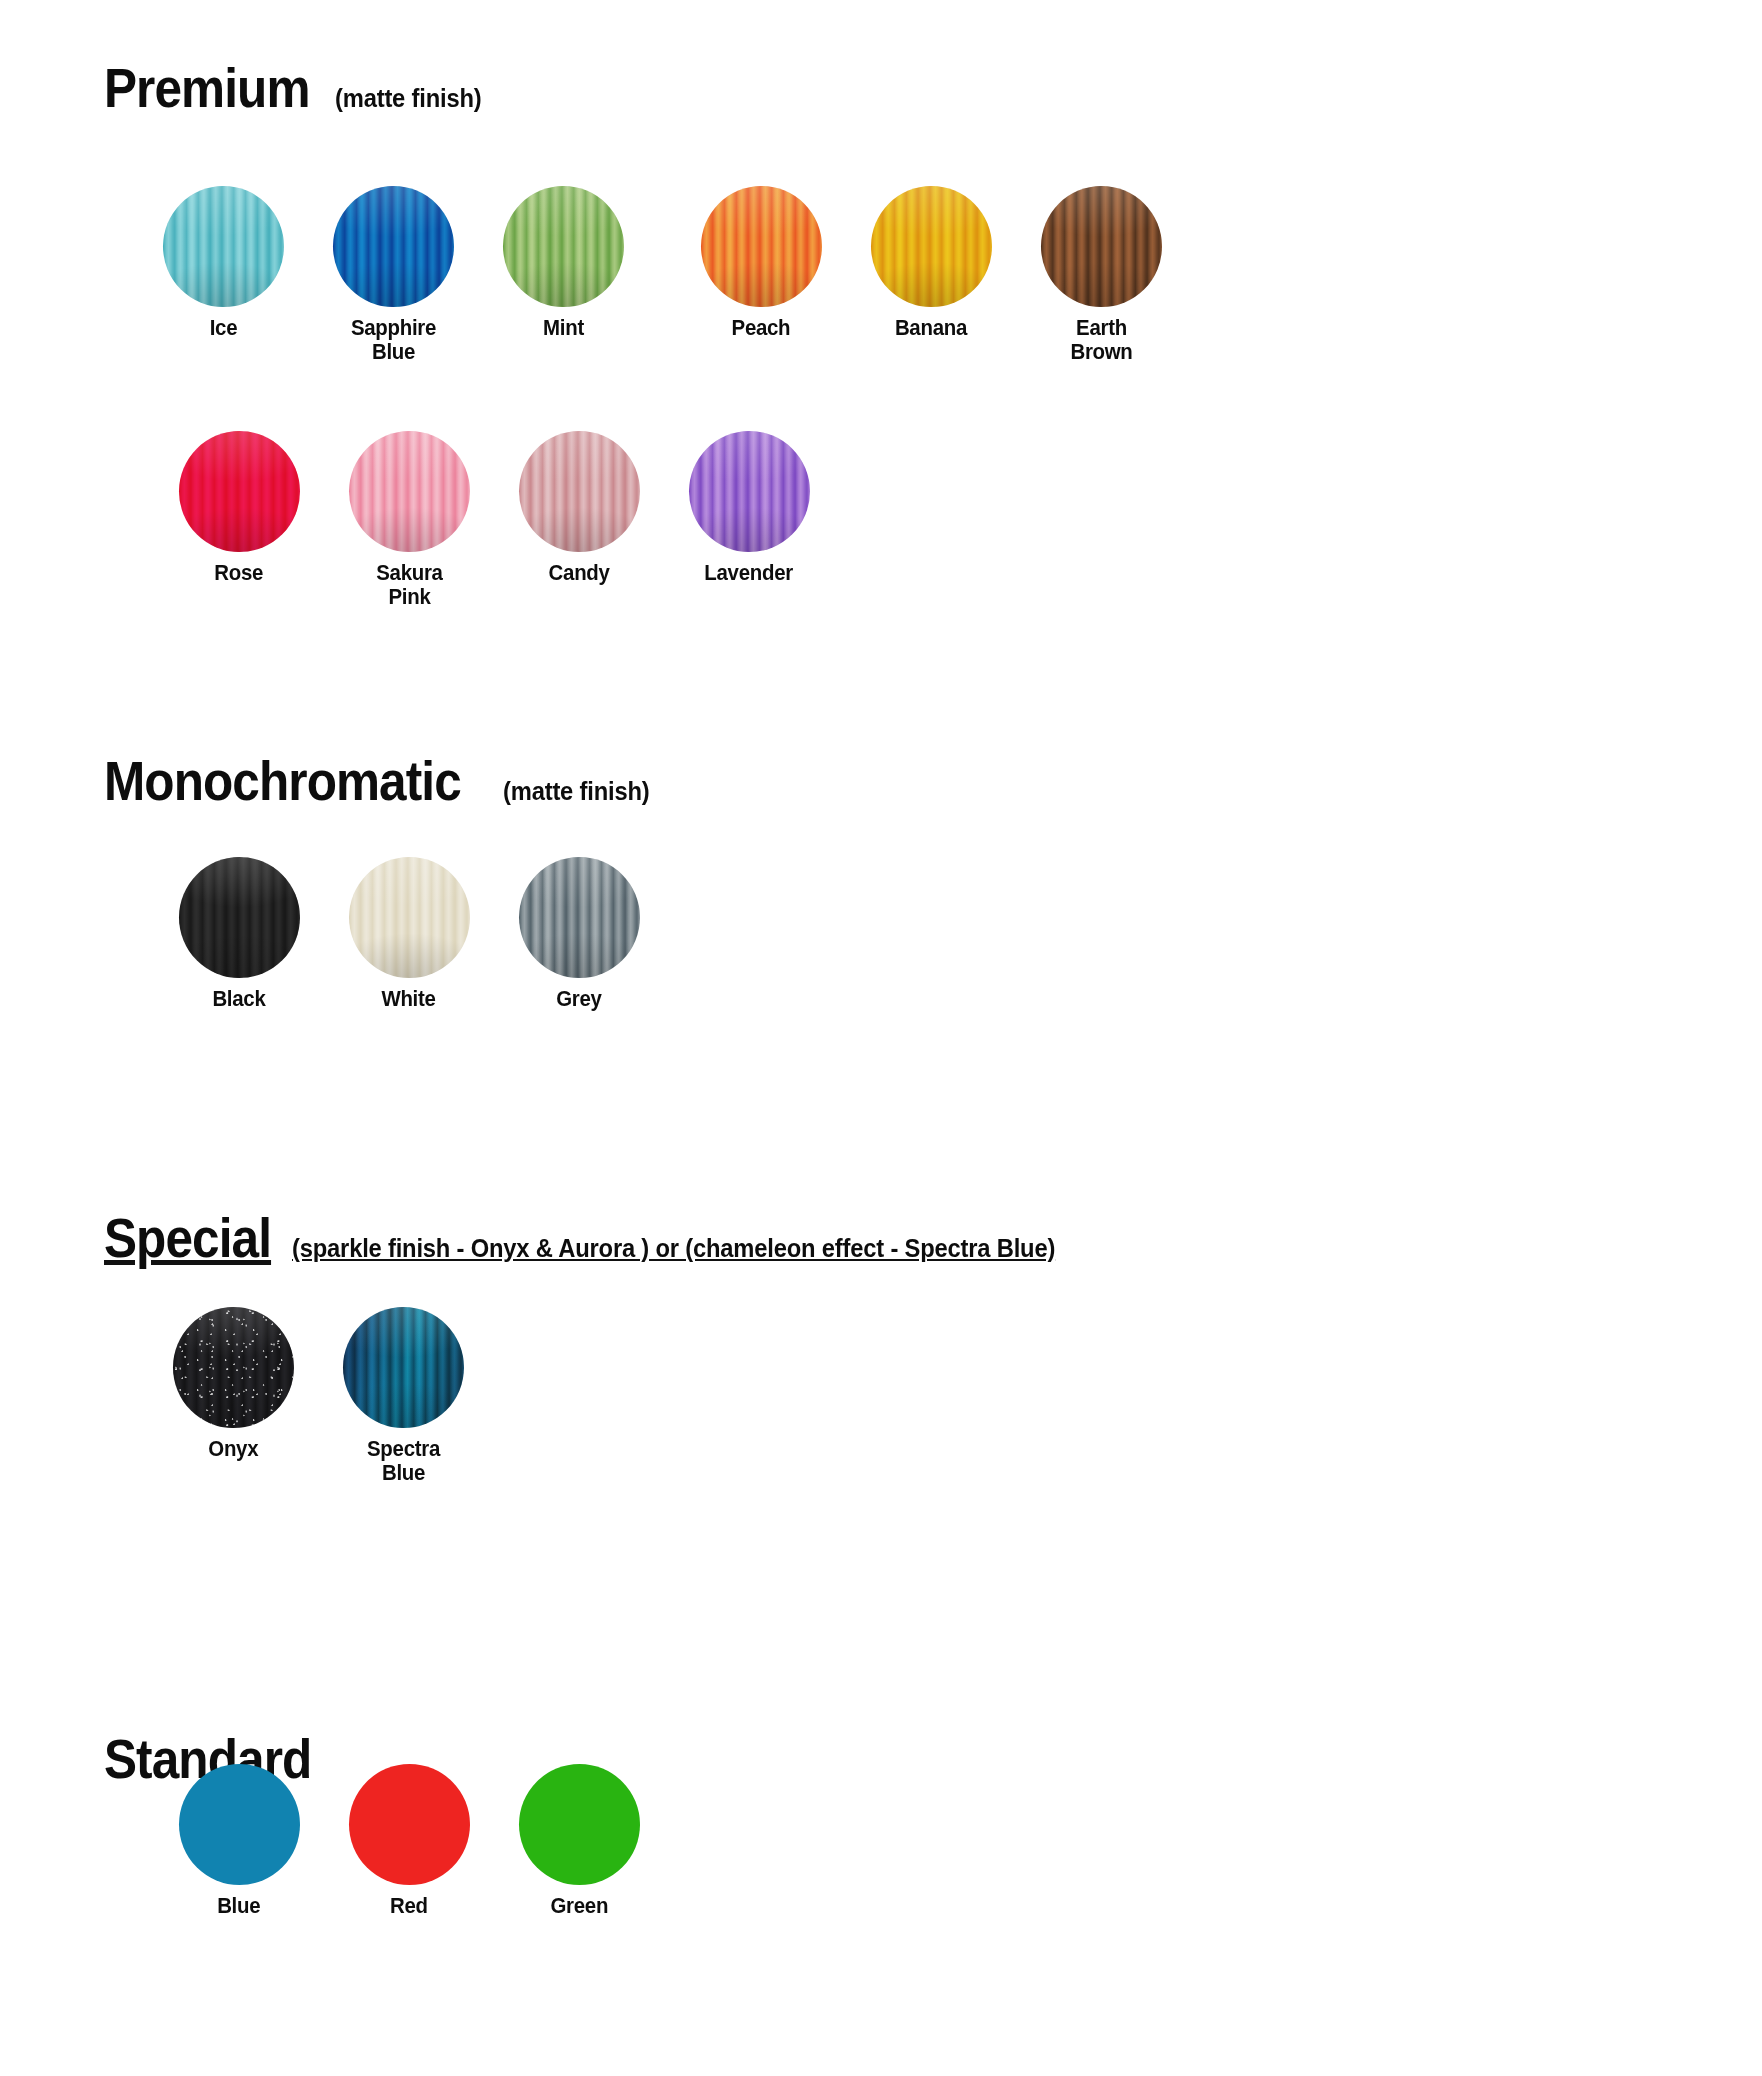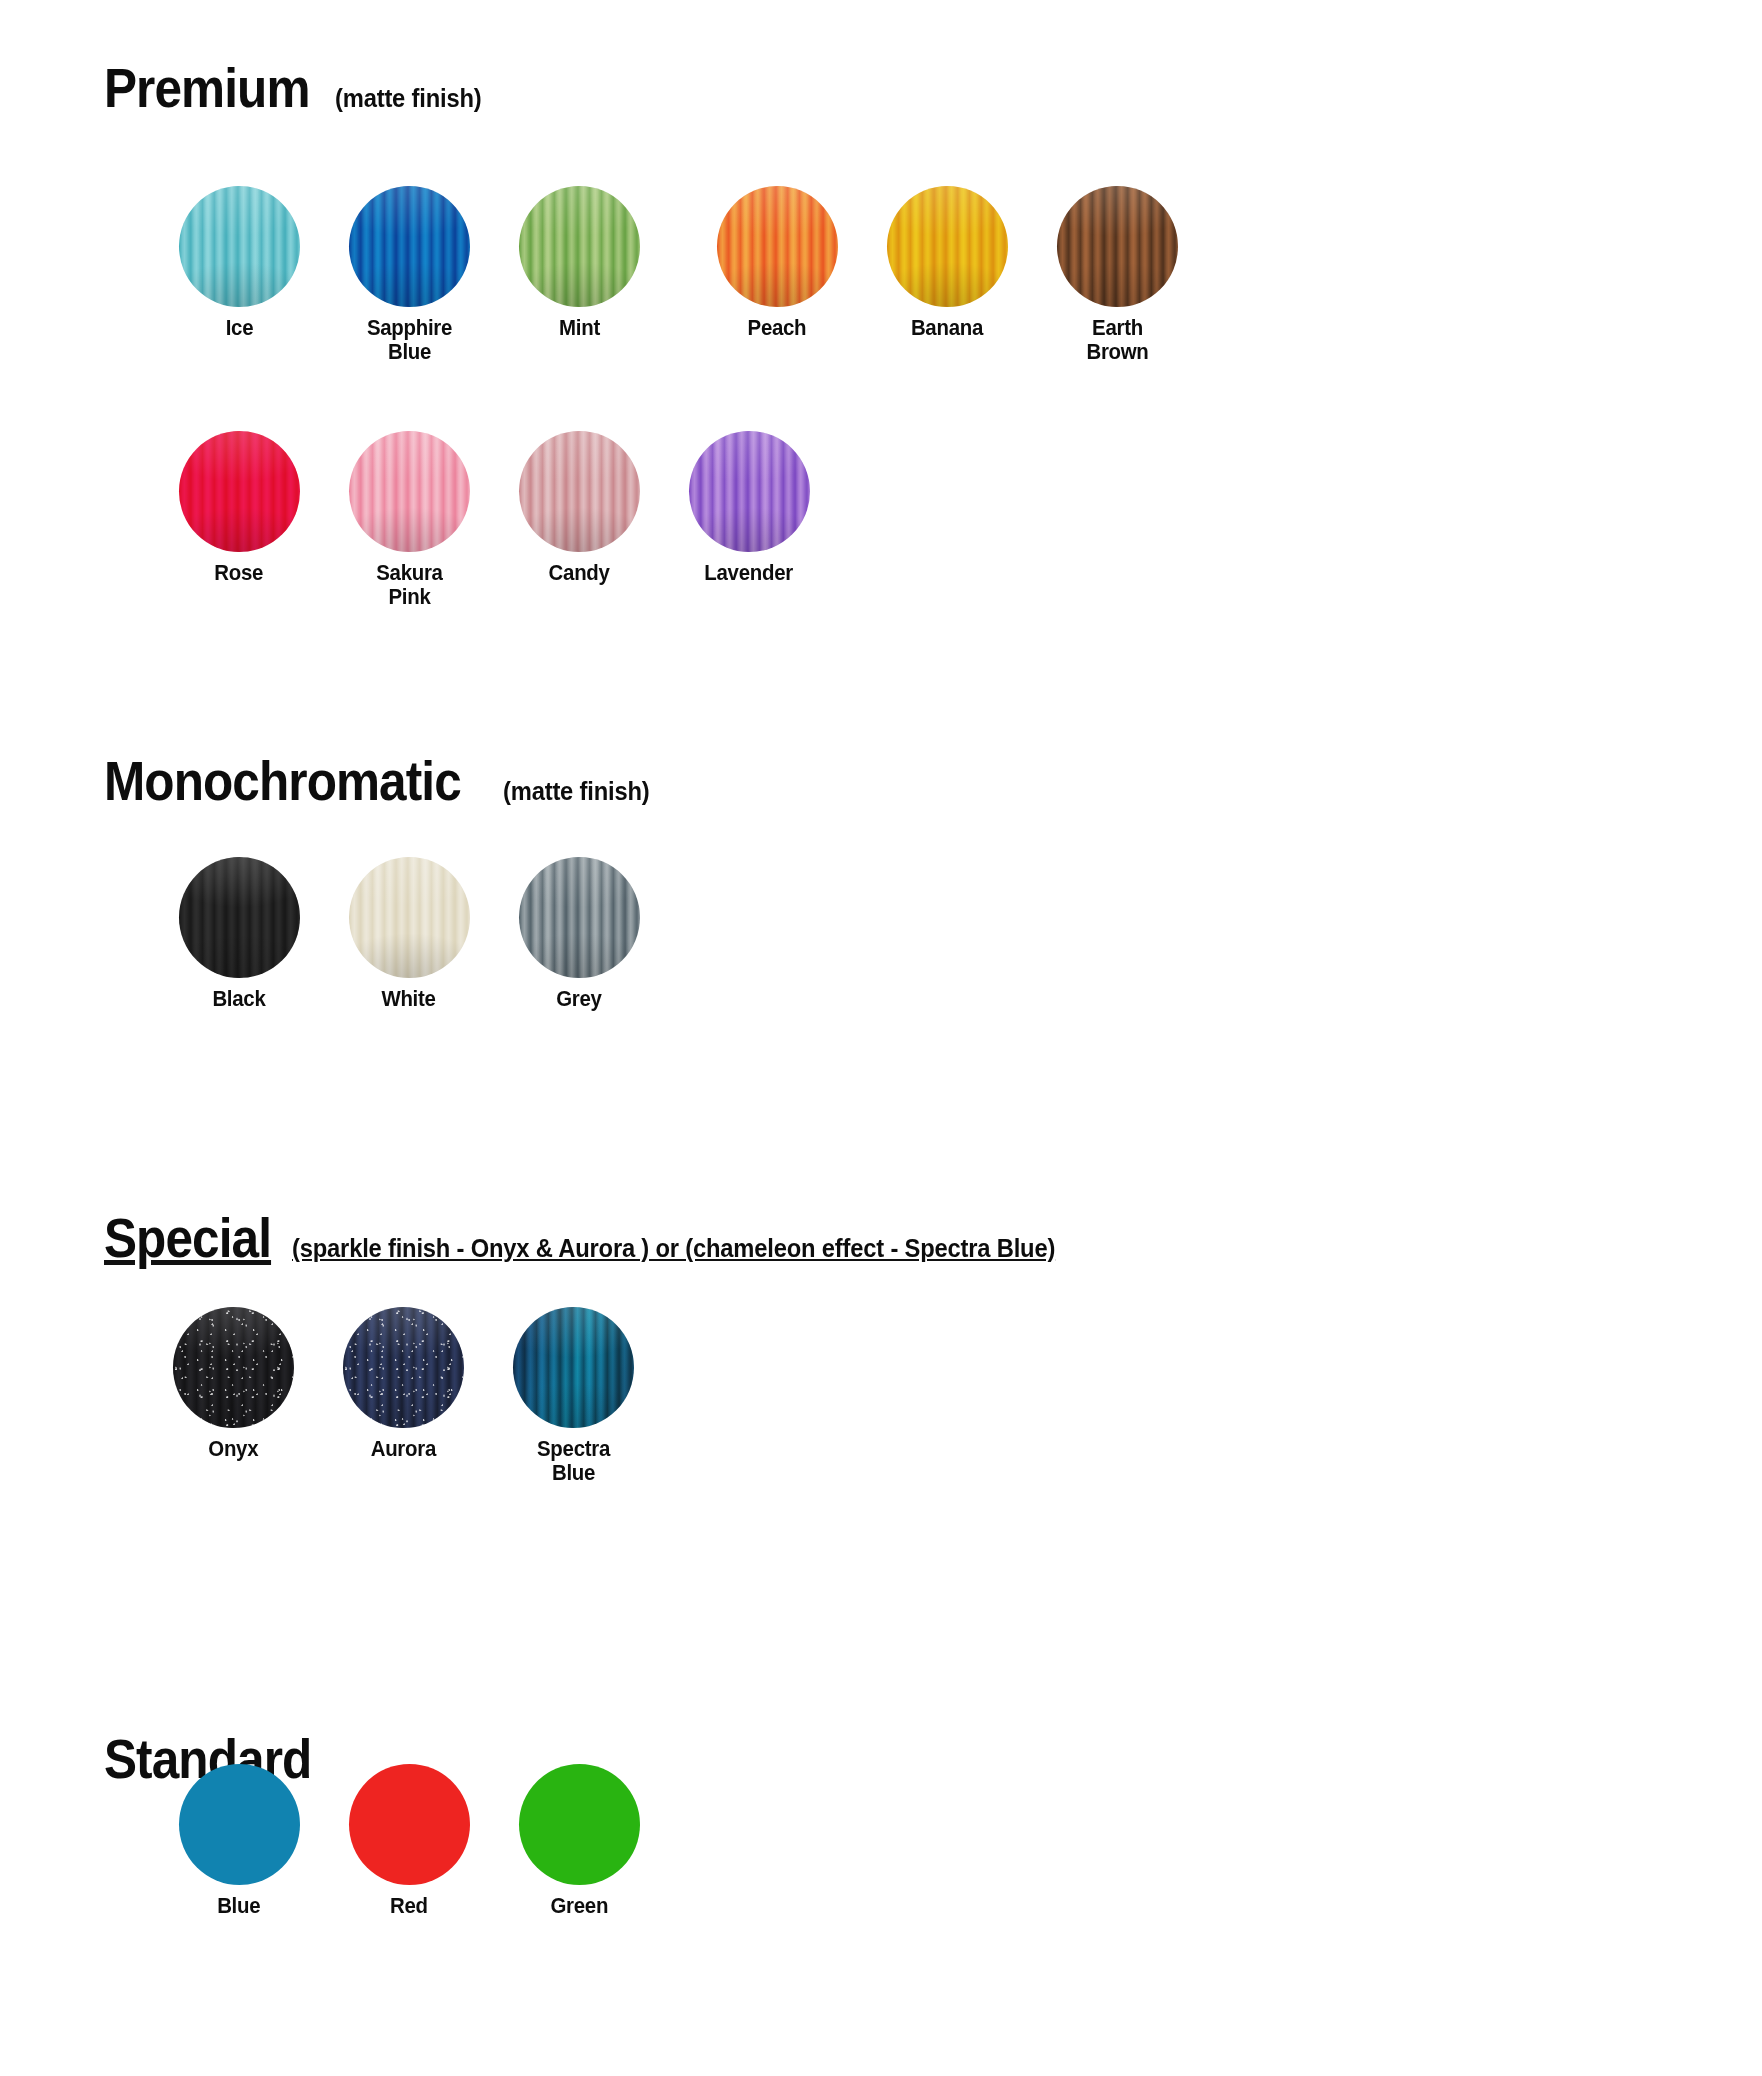--- a/index.html
+++ b/index.html
@@ -150,21 +150,21 @@
 </style>
 </head>
 <body style="background: rgb(255, 255, 255);">
 
 <div class="sheet">
     <div class="section">
       <div class="section-head" style="position: absolute; left: 104px; top: 61px;">
         <span class="section-title">Premium</span>
         <span class="section-sub">(matte finish)</span>
       </div>
-      <div class="swatch-row" style="position: absolute; left: 154px; top: 186px;">
+      <div class="swatch-row" style="position: absolute; left: 138px; top: 186px;">
         <div class="group">
           <div class="swatch-cell">
             <div class="disc-wrap">
               <div class="disc tex" style="background: rgb(108, 196, 205);"></div>
             </div>
             <div class="swatch-label oneline">Ice</div>
           </div>
           <div class="swatch-cell">
             <div class="disc-wrap">
               <div class="disc tex" style="background: rgb(15, 102, 180);"></div>
@@ -266,28 +266,20 @@
           <div class="swatch-cell">
             <div class="disc-wrap">
               <div class="disc tex sparkle" style="background: rgb(28, 28, 31);">
                 <div class="glitter"></div>
               </div>
             </div>
             <div class="swatch-label oneline">Onyx</div>
           </div>
           <div class="swatch-cell">
             <div class="disc-wrap">
-              <div class="disc tex sparkle" style="background: rgb(38, 48, 79);">
-                <div class="glitter"></div>
-              </div>
-            </div>
-            <div class="swatch-label oneline">Aurora</div>
-          </div>
-          <div class="swatch-cell">
-            <div class="disc-wrap">
               <div class="disc tex" style="background: linear-gradient(100deg, rgb(21, 53, 92) 0%, rgb(15, 111, 140) 52%, rgb(20, 65, 95) 100%);"></div>
             </div>
             <div class="swatch-label">Spectra Blue</div>
           </div>
         </div>
       </div>
     </div>
     <div class="section">
       <div class="section-head" style="position: absolute; left: 104px; top: 1732px;">
         <span class="section-title">Standard</span>

